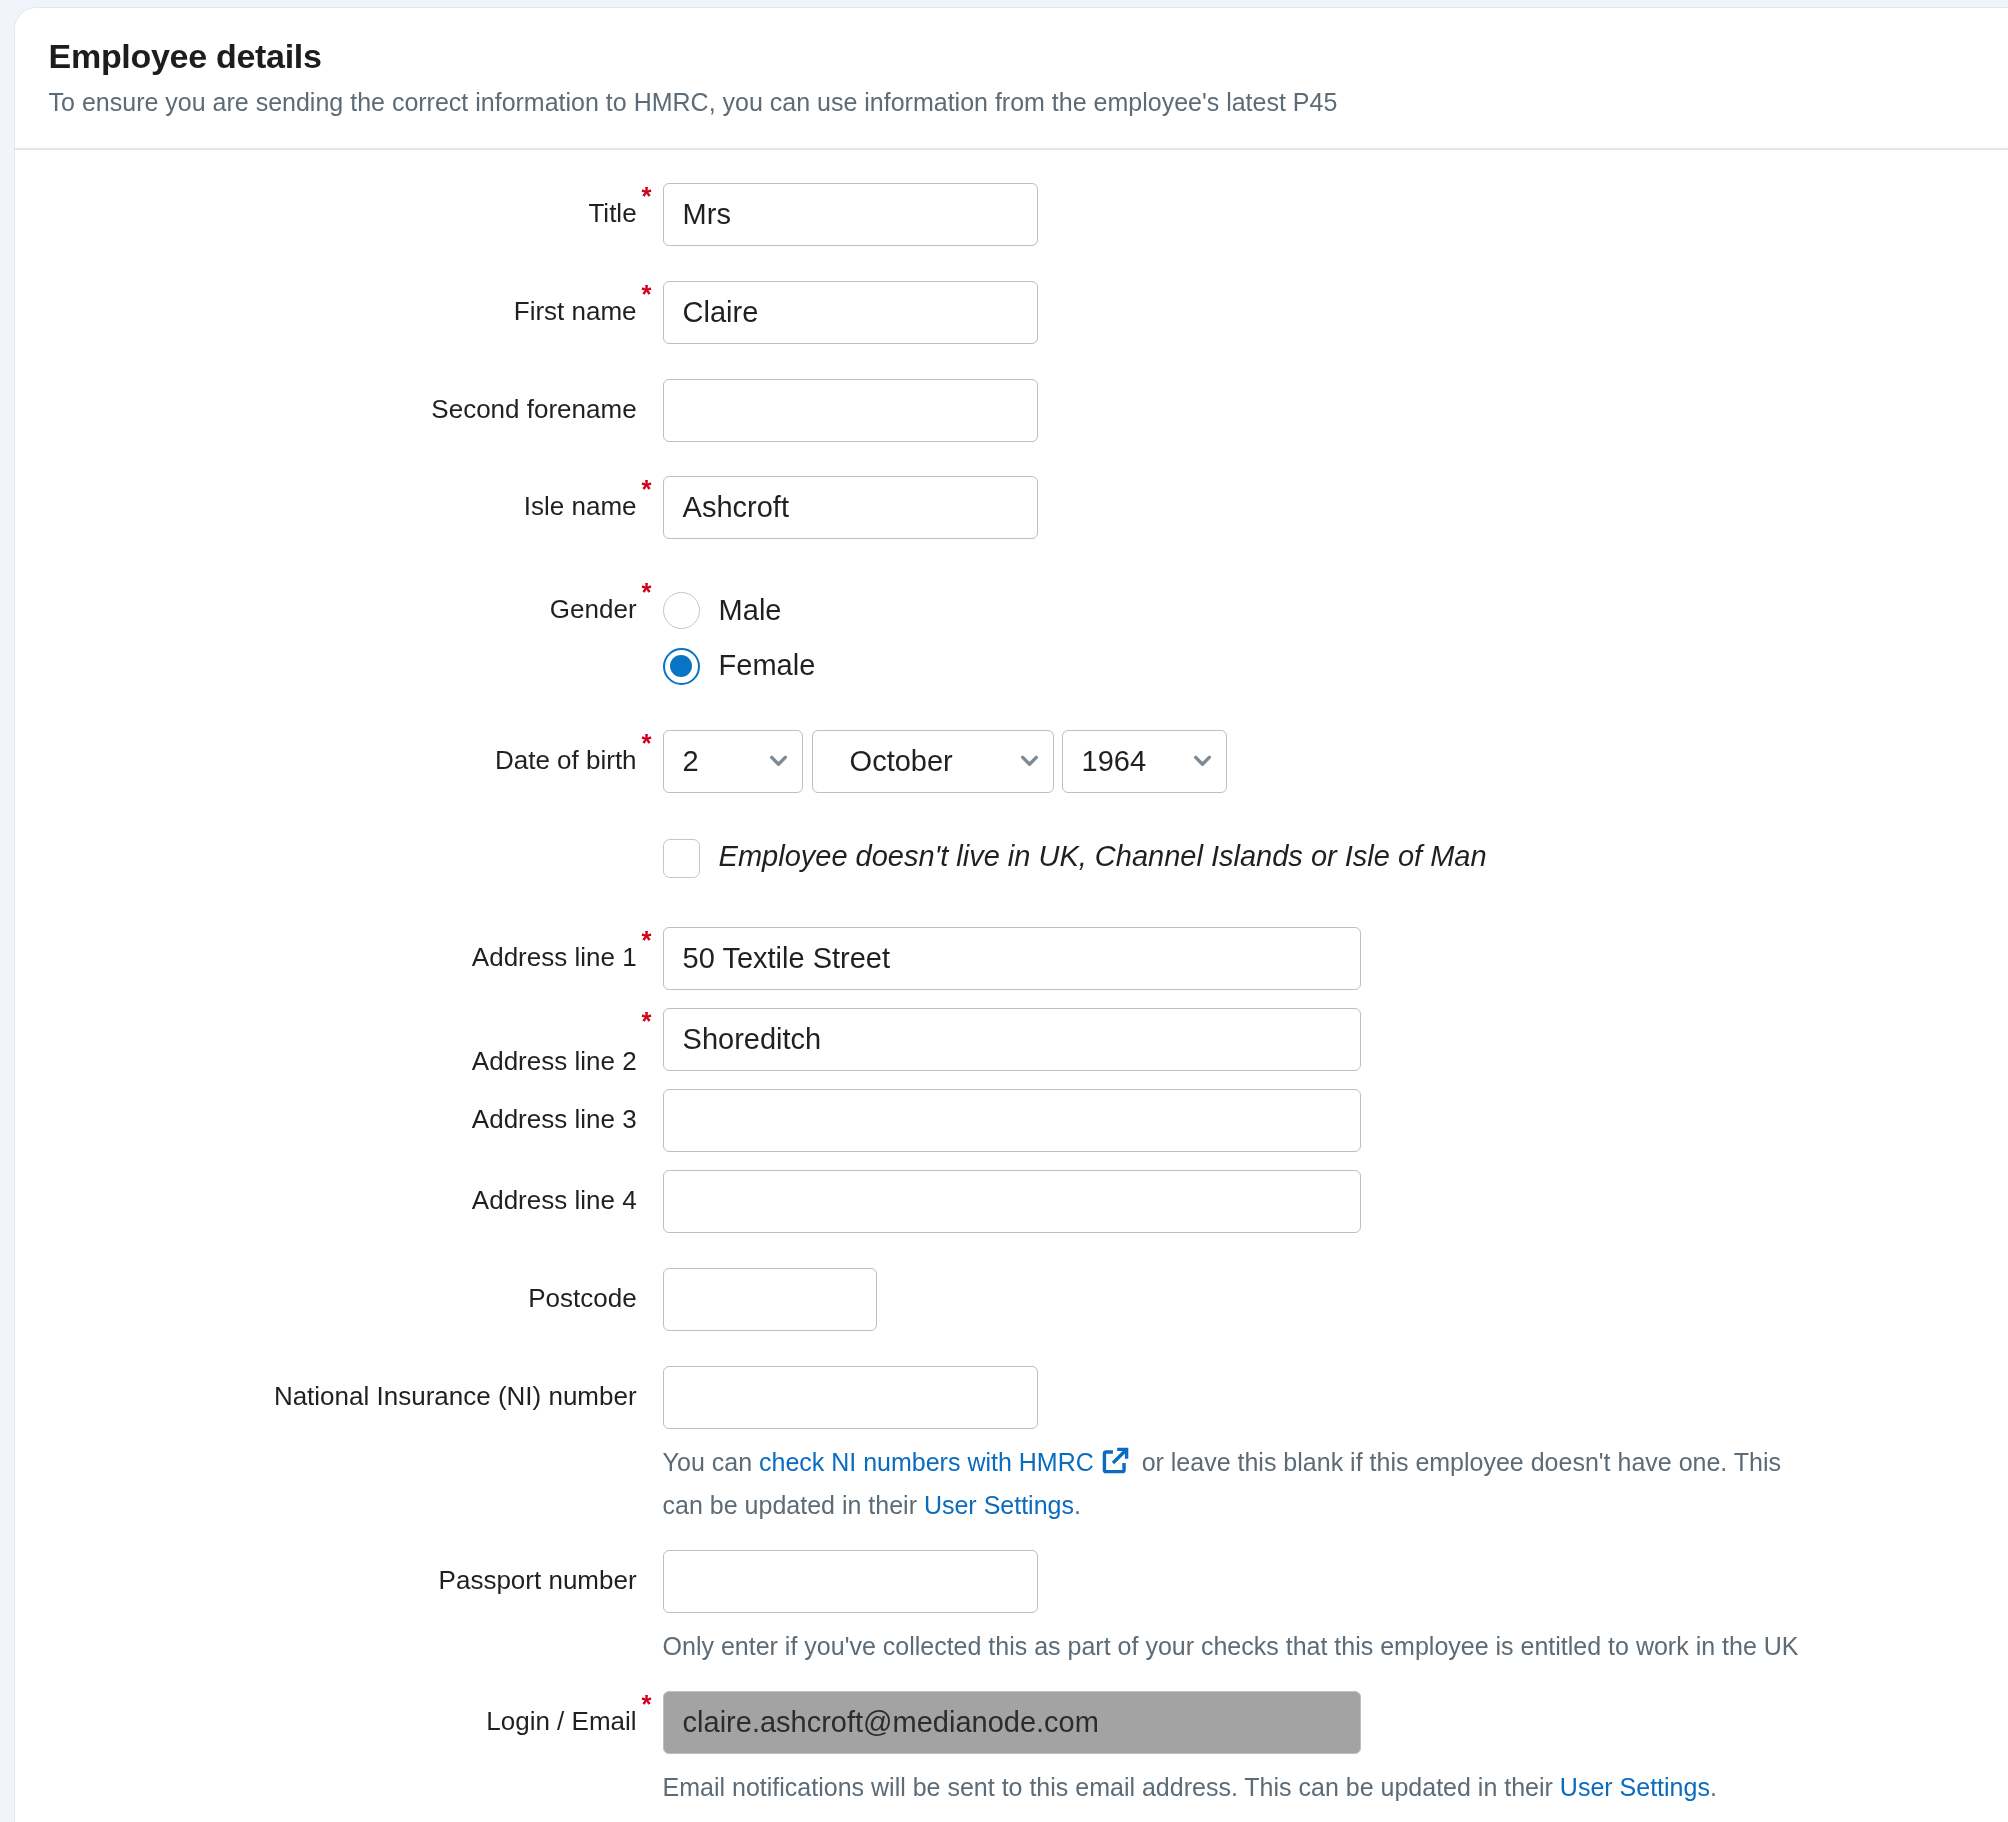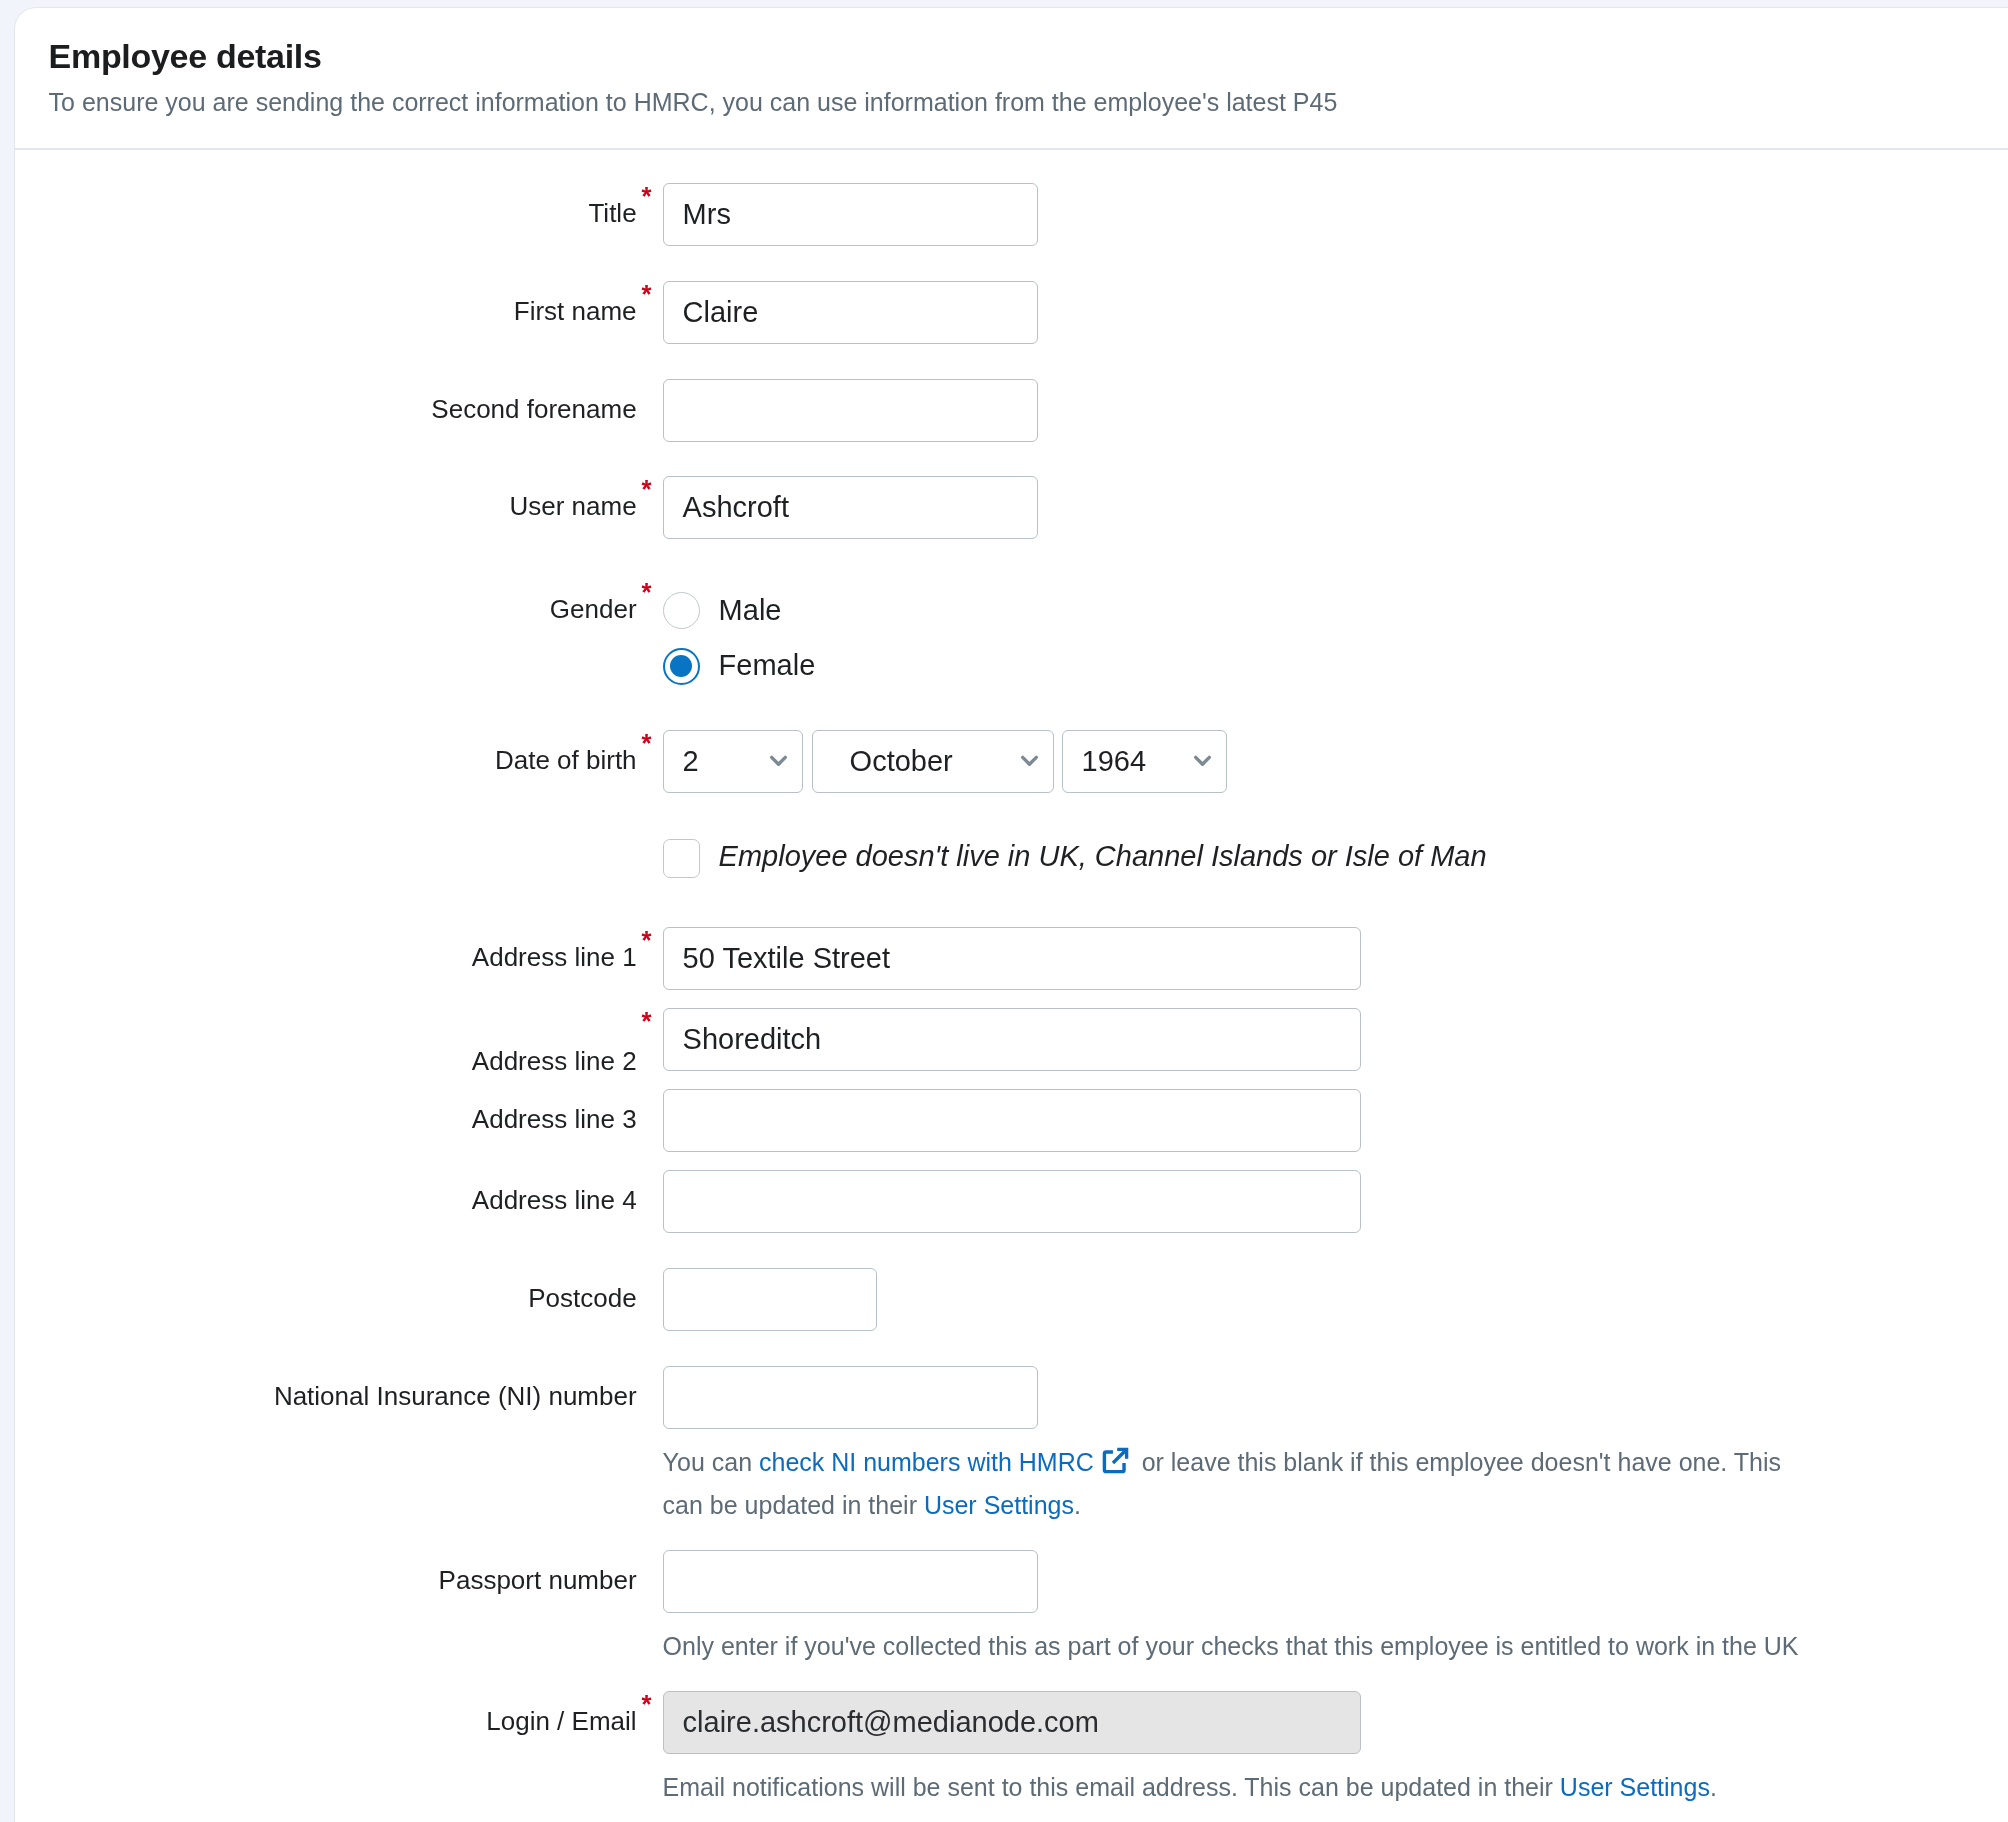--- a/index.html
+++ b/index.html
@@ -78,21 +78,21 @@
       border-radius: 6px;
       background: #ffffff;
       font-size: 29px;
       color: #1f2023;
       padding: 0 19px;
       line-height: 60px;
       white-space: nowrap;
       overflow: hidden;
       font-family: "Liberation Sans", "DejaVu Sans", sans-serif;
     }
-    .input.disabled { background: #e5e5e5; color: #2a2c30; }
+    .input.disabled { background: #a3a3a3; color: #2a2c30; }
     .w-std { width: 375px; }
     .w-wide { width: 698px; }
     .w-post { width: 214px; }
 
     .select {
       position: absolute;
       height: 63px;
       box-sizing: border-box;
       border: 1.7px solid #b8c0c8;
       border-radius: 6px;
@@ -195,21 +195,21 @@
     <span class="req" style="top:1.7px;">*</span>
     <div class="input w-std" style="top:0;">Claire</div>
   </div>
 
   <div class="row" style="top:371px;">
     <span class="label" style="top:15.3px;">Second forename</span>
     <div class="input w-std" style="top:0;"></div>
   </div>
 
   <div class="row" style="top:468px;">
-    <span class="label" style="top:15.3px;">User name</span>
+    <span class="label" style="top:15.3px;">Isle name</span>
     <span class="req" style="top:1.7px;">*</span>
     <div class="input w-std" style="top:0;">Ashcroft</div>
   </div>
 
   <div class="row" style="top:579px;">
     <span class="label" style="top:6.8px;">Gender</span>
     <span class="req" style="top:-6.8px;">*</span>
     <div class="radio-wrap" style="top:5.1px;">
       <span class="radio"></span>
       <span class="radio-label">Male</span>

